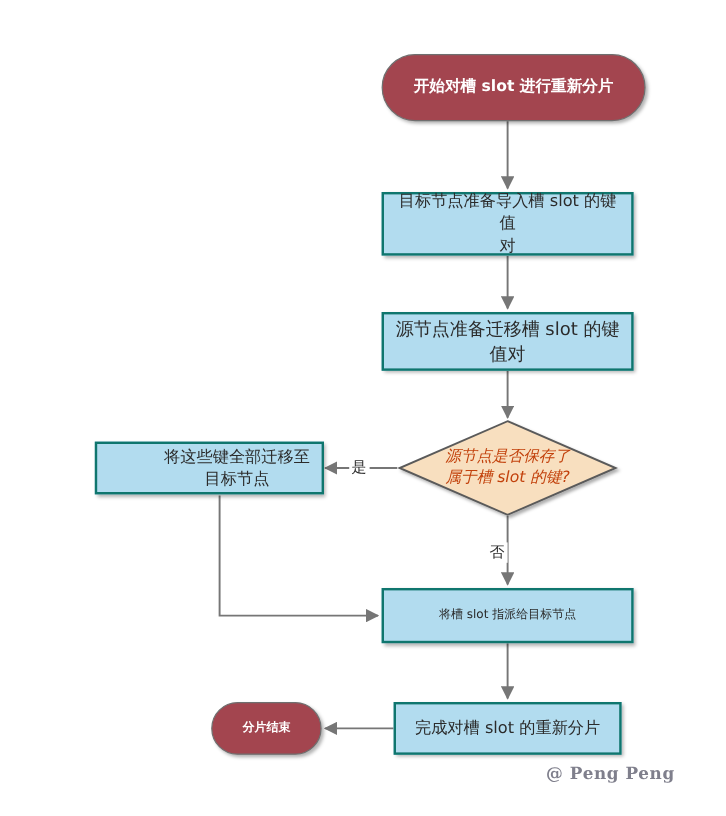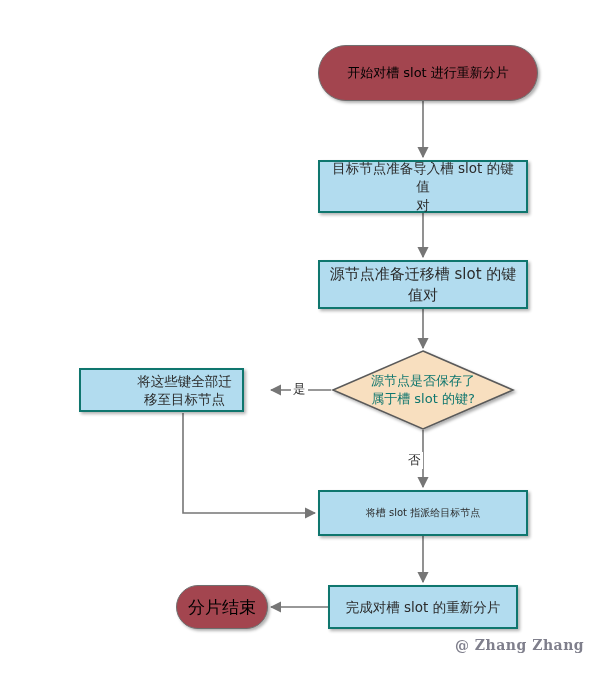--- a/index.html
+++ b/index.html
@@ -30,22 +30,22 @@
     align-items: center;
     justify-content: center;
     text-align: center;
     z-index: 2;
   }
 
   .terminator {
     background: #a3454f;
     border: 1px solid #6f6f6f;
     border-radius: 999px;
-    color: #000000;
-    font-weight: normal;
+    color: #ffffff;
+    font-weight: bold;
     box-shadow: 2px 2px 3px rgba(0,0,0,0.30);
   }
 
   .process {
     background: #b2dcef;
     border: 2px solid #0f766e;
     color: #2b2b2b;
     box-shadow: 2px 2px 3px rgba(0,0,0,0.30);
   }
 
@@ -63,56 +63,57 @@
   }
   #step-import {
     left: 318px; top: 160px; width: 210px; height: 53px;
     font-size: 13.5px;
   }
   #step-migrate {
     left: 318px; top: 260px; width: 210px; height: 49px;
     font-size: 15px;
   }
   #step-move-keys {
-    left: 79px; top: 368px; width: 165px; height: 44px;
+    left: 79px; top: 368px; width: 191px; height: 44px;
     font-size: 13.5px;
     padding-left: 46px;
   }
   #step-assign {
     left: 318px; top: 490px; width: 210px; height: 46px;
     font-size: 10px;
   }
   #step-finish {
     left: 328px; top: 585px; width: 190px; height: 44px;
     font-size: 13.5px;
   }
   #end-node {
     left: 176px; top: 585px; width: 92px; height: 44px;
-    font-size: 17px;
+    font-size: 10px;
   }
 
   
   #decision-node {
     position: absolute;
     left: 333px; top: 351px;
     width: 180px; height: 78px;
     z-index: 2;
   }
   #decision-node .diamond-text {
     position: absolute;
     left: 0; top: 0;
     width: 100%; height: 100%;
     display: flex;
     align-items: center;
     justify-content: center;
     text-align: center;
     font-size: 13px;
-    color: #0f766e;
+    color: #c2410c;
     line-height: 1.4;
     white-space: pre-line;
+    font-style: italic;
   }
 
   
   .edge-label {
     position: absolute;
     font-size: 12.5px;
     color: #2b2b2b;
     background: #ffffff;
     padding: 0 2px;
     z-index: 3;
@@ -195,13 +196,13 @@
   <span class="node-label">完成对槽 slot 的重新分片</span>
 </div>
 
 <div class="node terminator" id="end-node">
   <span class="node-label">分片结束</span>
 </div>
 
 <div class="edge-label" id="label-yes">是</div>
 <div class="edge-label" id="label-no">否</div>
 
-<div id="watermark">@ Zhang Zhang</div>
+<div id="watermark">@ Peng Peng</div>
 
 </body></html>

